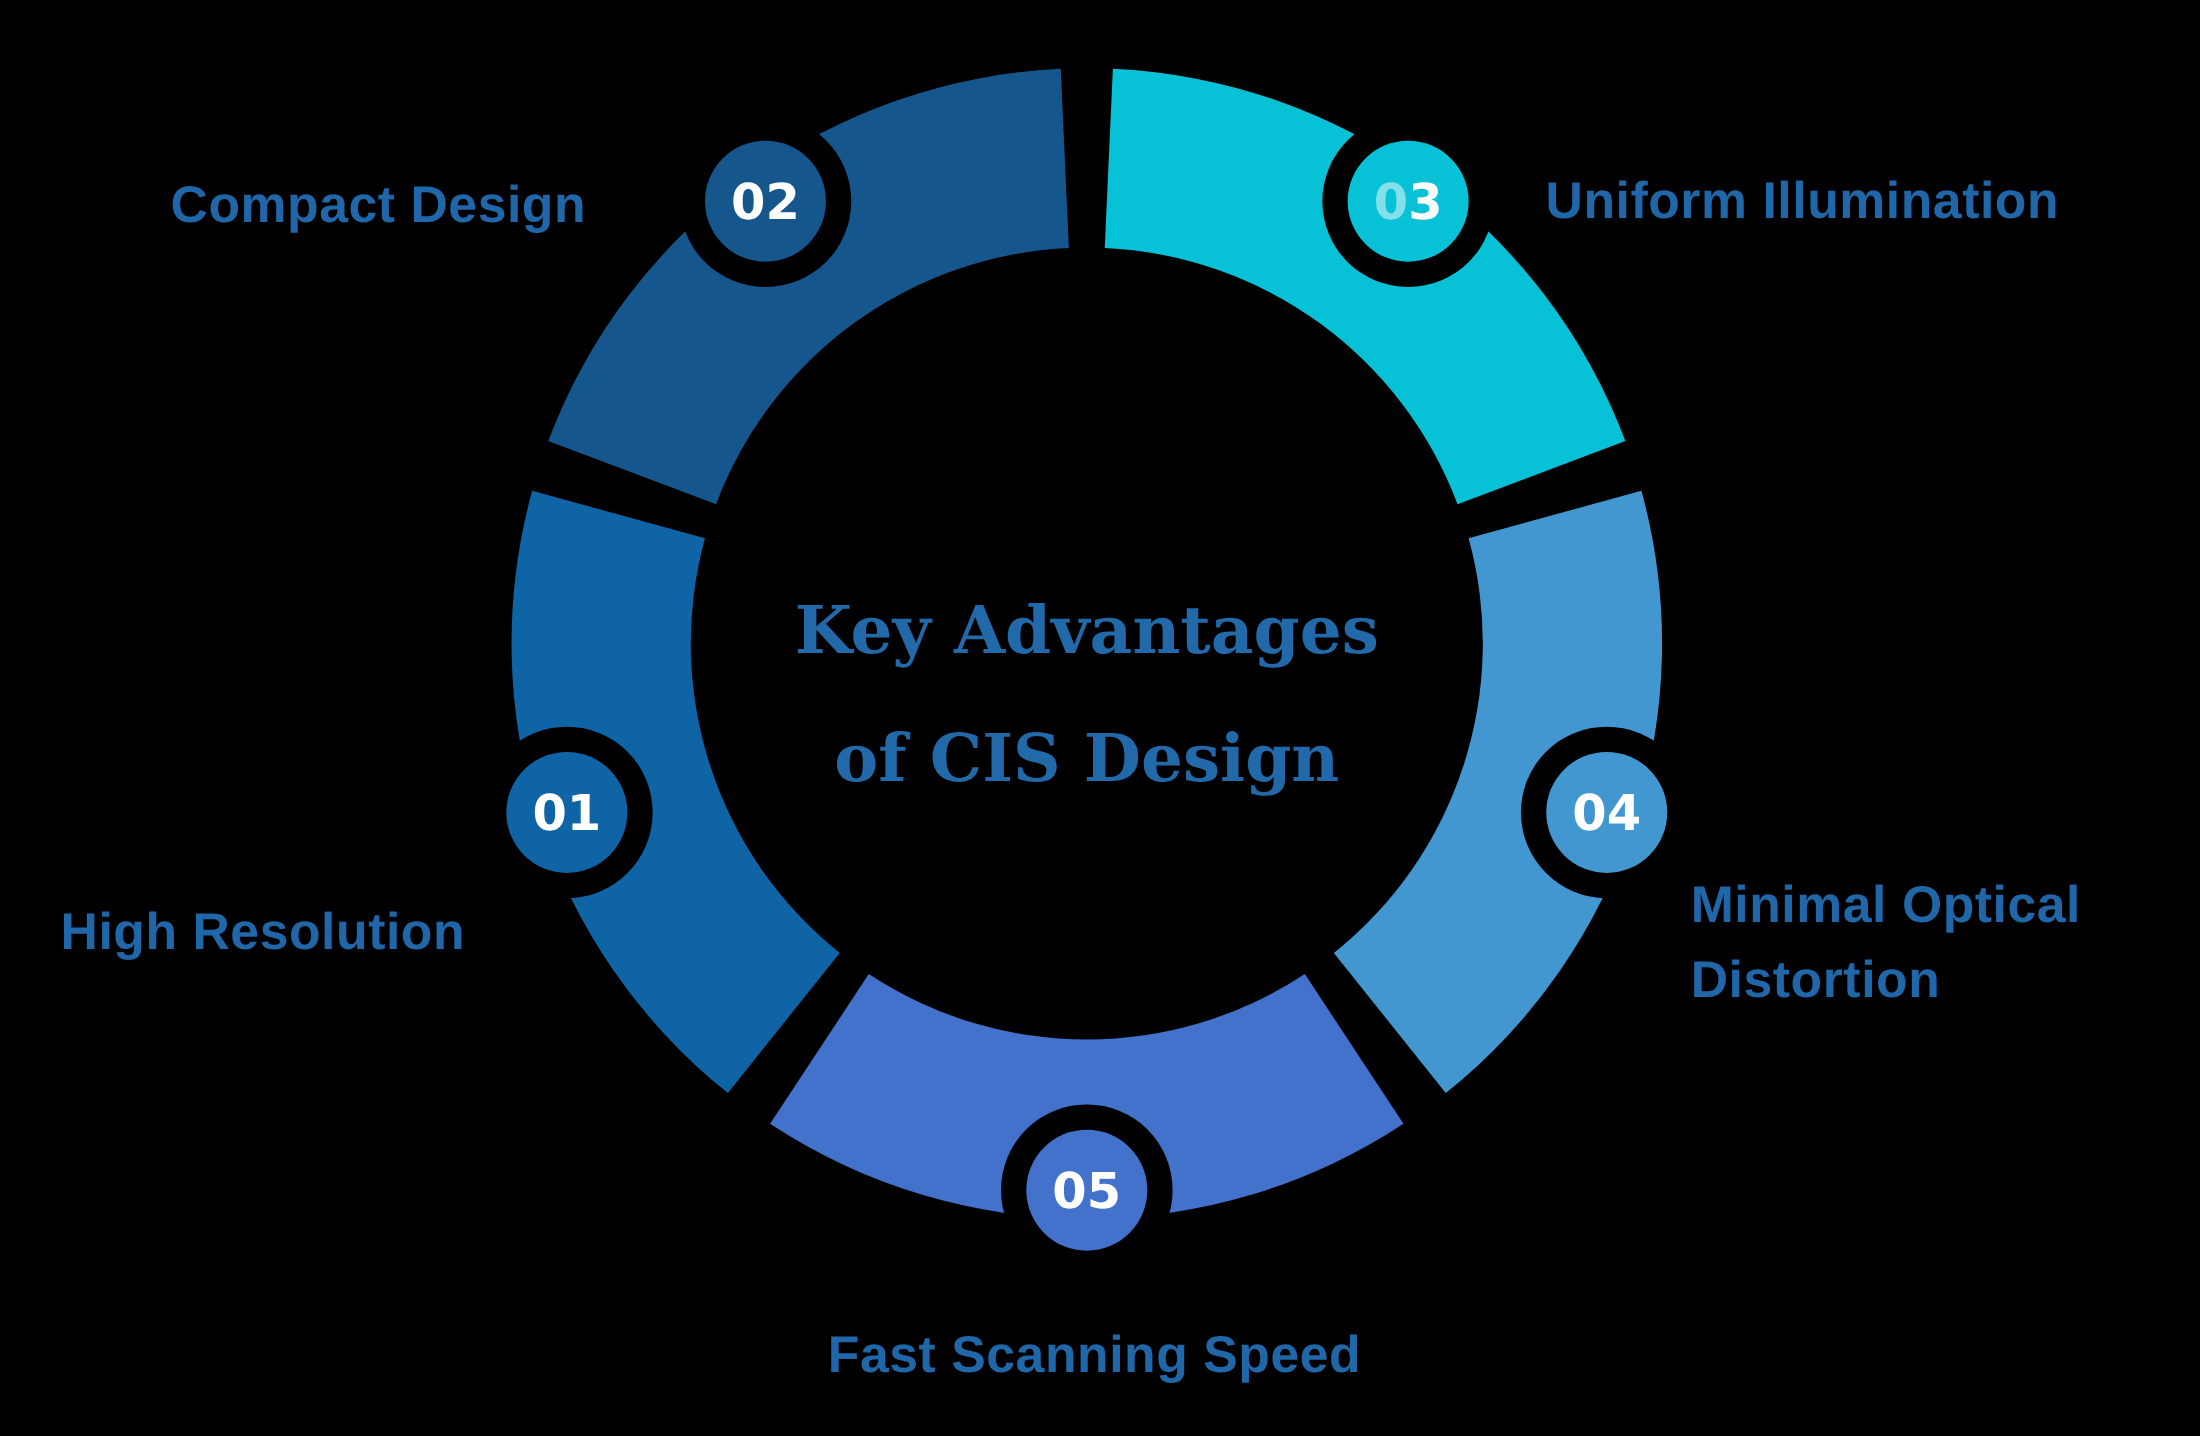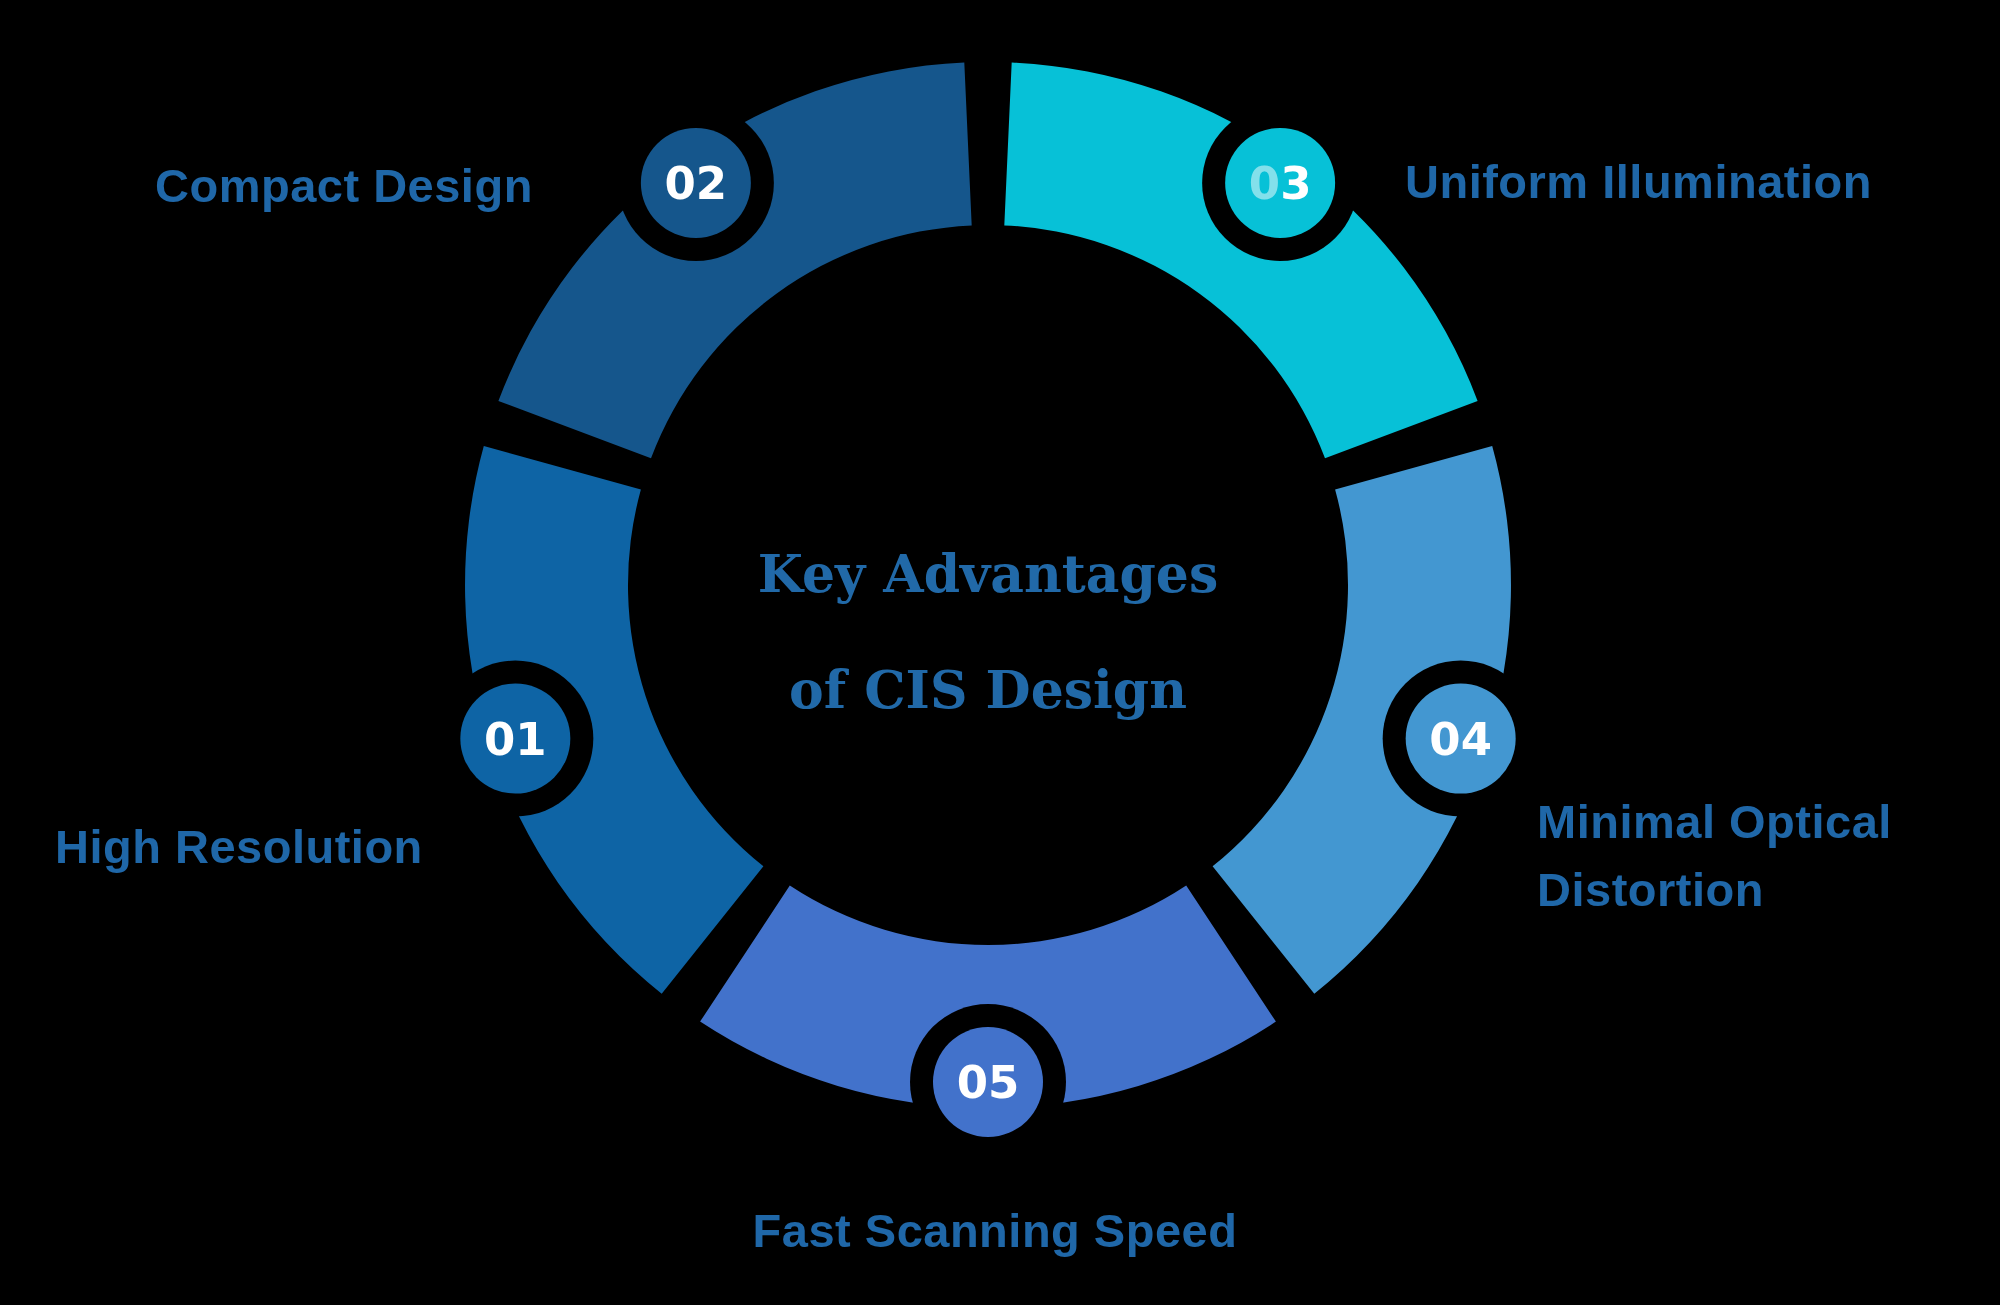--- a/index.html
+++ b/index.html
@@ -47,21 +47,21 @@
   #label-minimal     { left: 1537px; top: 856px;  }
   #label-fastscan    { left: 995px;  top: 1231px; }
   #center-title {
     position: absolute;
     left: 988px;
     top: 632px;
     transform: translate(-50%, -50%);
     text-align: center;
     font-family: "DejaVu Serif", serif;
     font-weight: bold;
-    font-size: 52px;
+    font-size: 60px;
     line-height: 116px;
     color: #2169A8;
     white-space: nowrap;
   }
 </style>
 </head>
 <body>
 
 <div id="stage">
 

